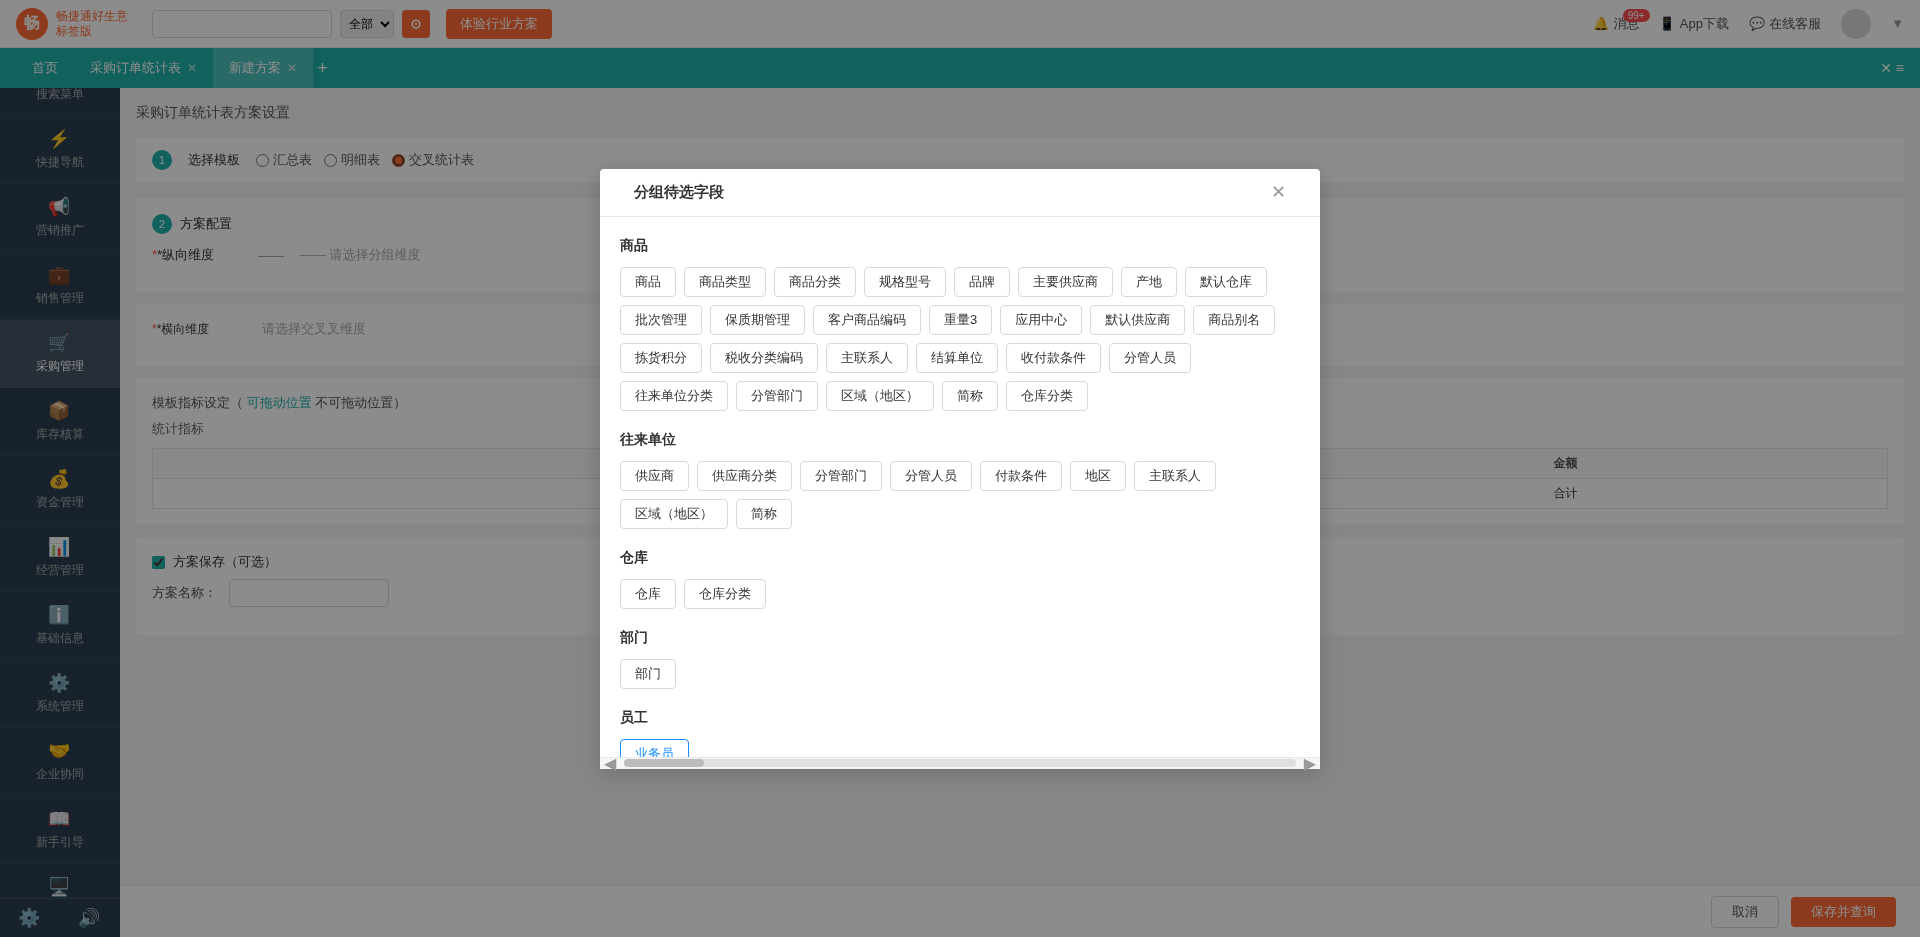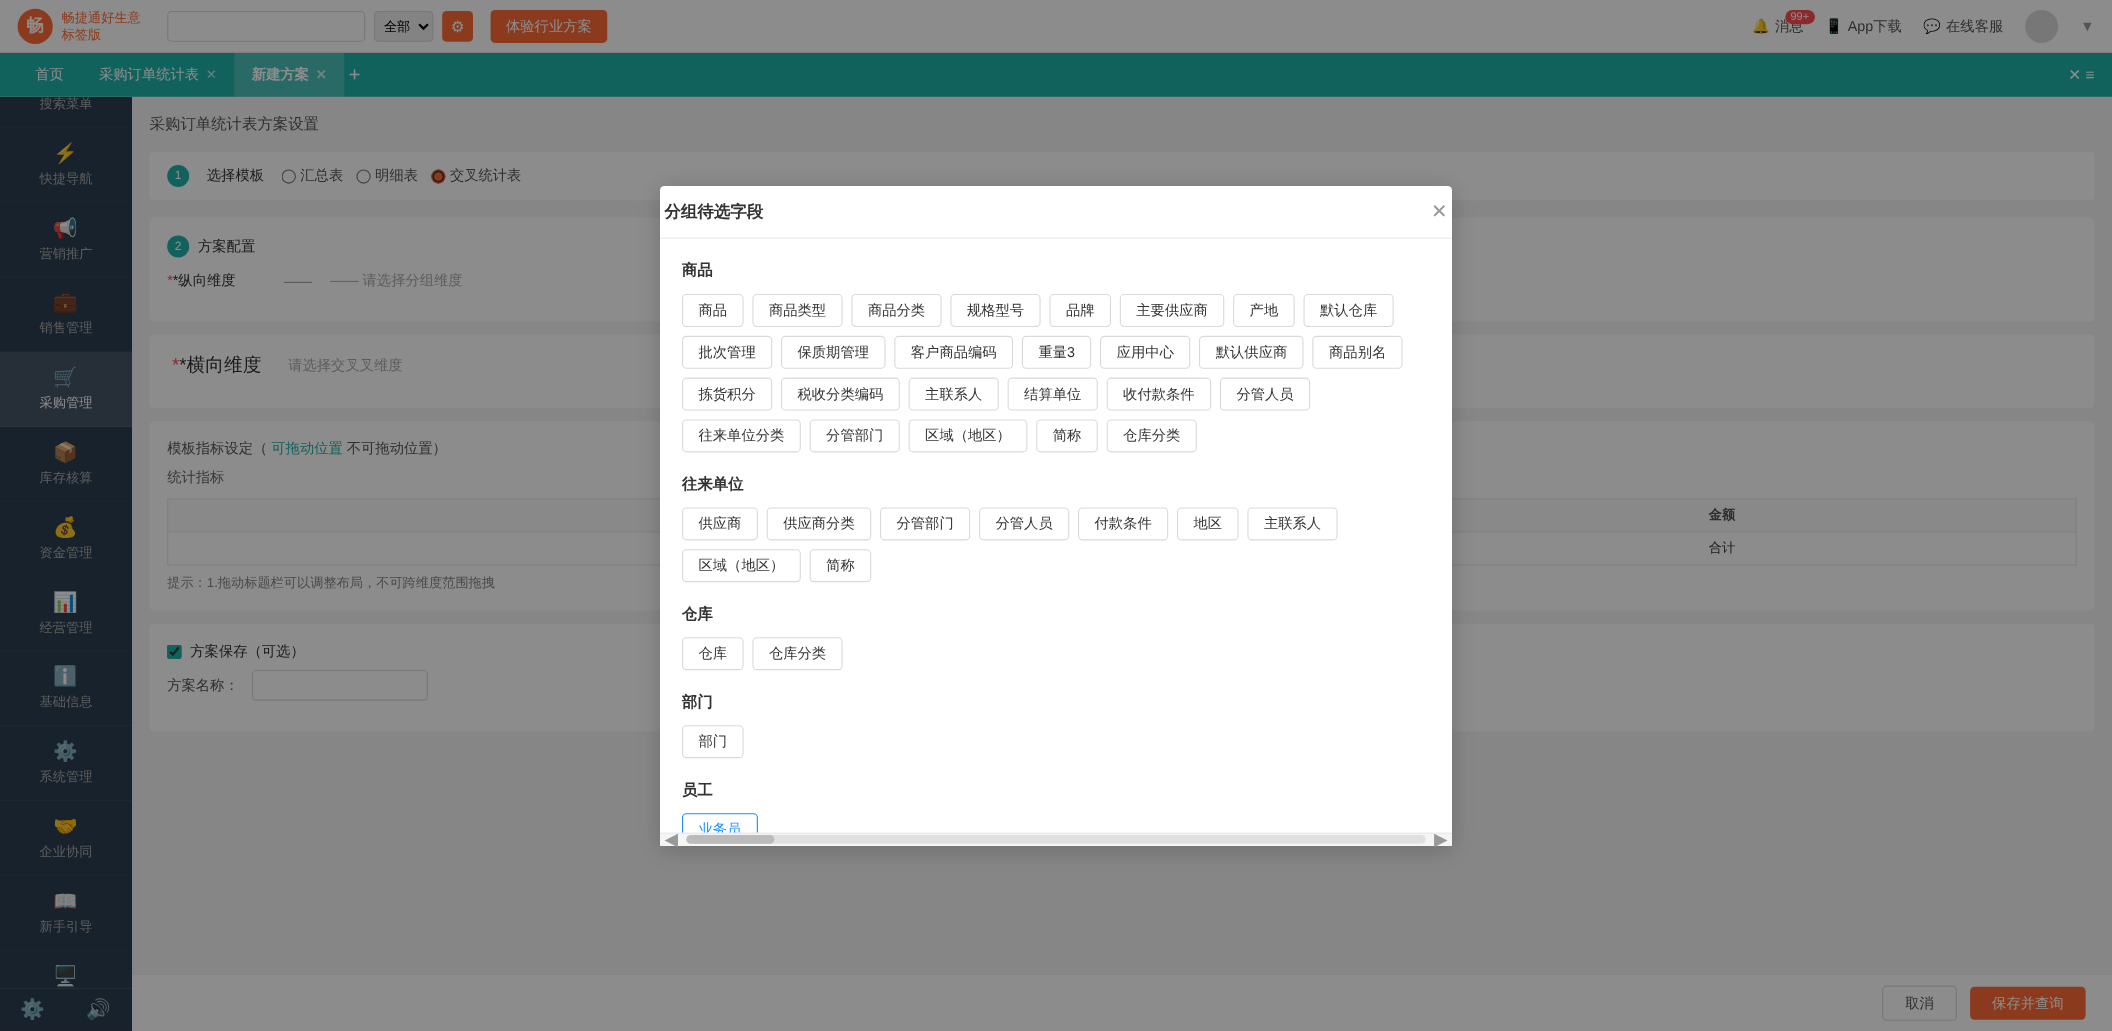--- a/index.html
+++ b/index.html
@@ -79,21 +79,21 @@
       position: fixed;
       top: 48px; left: 0; right: 0;
       z-index: 99;
     }
     .nav-tab {
       padding: 0 16px;
       height: 40px; line-height: 40px;
       color: #fff; font-size: 13px;
       cursor: pointer; display: flex; align-items: center; gap: 6px;
     }
-    .nav-tab.active { background: rgba(255,255,255,0.2); font-weight: bold; }
+    .nav-tab.active { background: rgba(255,255,255,0.2); }
     .nav-tab-close { font-size: 12px; opacity: 0.7; }
     .nav-add { color: #fff; font-size: 18px; margin-left: 4px; cursor: pointer; }
     .nav-close-right { margin-left: auto; color: #fff; font-size: 18px; cursor: pointer; }
 
     
     .sidebar {
       width: 120px;
       background: #2c3e50;
       position: fixed;
       top: 48px; left: 0; bottom: 0;
@@ -200,21 +200,21 @@
     .modal {
       background: #fff;
       border-radius: 4px;
       width: 720px;
       max-height: 600px;
       display: flex; flex-direction: column;
       box-shadow: 0 4px 24px rgba(0,0,0,0.2);
     }
     .modal-header {
       display: flex; align-items: center; justify-content: space-between;
-      padding: 14px 4px;
+      padding: 14px 34px;
       border-bottom: 1px solid #e8e8e8;
     }
     .modal-title { font-size: 15px; font-weight: bold; color: #333; }
     .modal-close {
       font-size: 18px; color: #999; cursor: pointer; border: none;
       background: none; line-height: 1;
     }
     .modal-body {
       flex: 1; overflow-y: auto; padding: 16px 20px;
     }
@@ -403,21 +403,21 @@
       <span style="color:#333;font-size:13px;min-width:90px;">
         <span style="color:#ff4d4f;">*</span><span>*纵向维度</span>
       </span>
       <span style="color:#999;margin:0 4px;">——</span>
       <span style="color:#aaa;font-size:13px;">——  请选择分组维度</span>
     </div>
   </div>
 
   <div class="section-card" style="margin-top:8px;">
     <div class="form-row">
-      <span style="color:#333;font-size:17px;min-width:90px;text-align:center;">
+      <span style="color:#333;font-size:12px;min-width:90px;">
         <span style="color:#ff4d4f;">*</span><span>*横向维度</span>
       </span>
       <span style="color:#aaa;font-size:13px;margin-left:8px;">请选择交叉叉维度</span>
     </div>
   </div>
 
   <div class="section-card" style="margin-top:8px;">
     <div style="font-size:13px;color:#555;margin-bottom:8px;">
       <span>模板指标设定（</span>
       <span style="color:#20b2aa;">可拖动位置</span>
@@ -436,21 +436,20 @@
           </th>
         </tr>
       </thead>
       <tbody>
         <tr>
           <td>合计</td>
           <td>合计</td>
         </tr>
       </tbody>
     </table>
-    <div class="hint-text">提示：1.拖动标题栏可以调整布局，不可跨维度范围拖拽</div>
   </div>
 
   <div class="section-card" style="margin-top:8px;">
     <div class="checkbox-row">
       <input type="checkbox" checked="" style="">
       <span>方案保存（可选）</span>
     </div>
     <div class="form-row">
       <span style="font-size:13px;color:#555;">方案名称：</span>
       <input class="plan-name-input" type="text" value="" style="">

